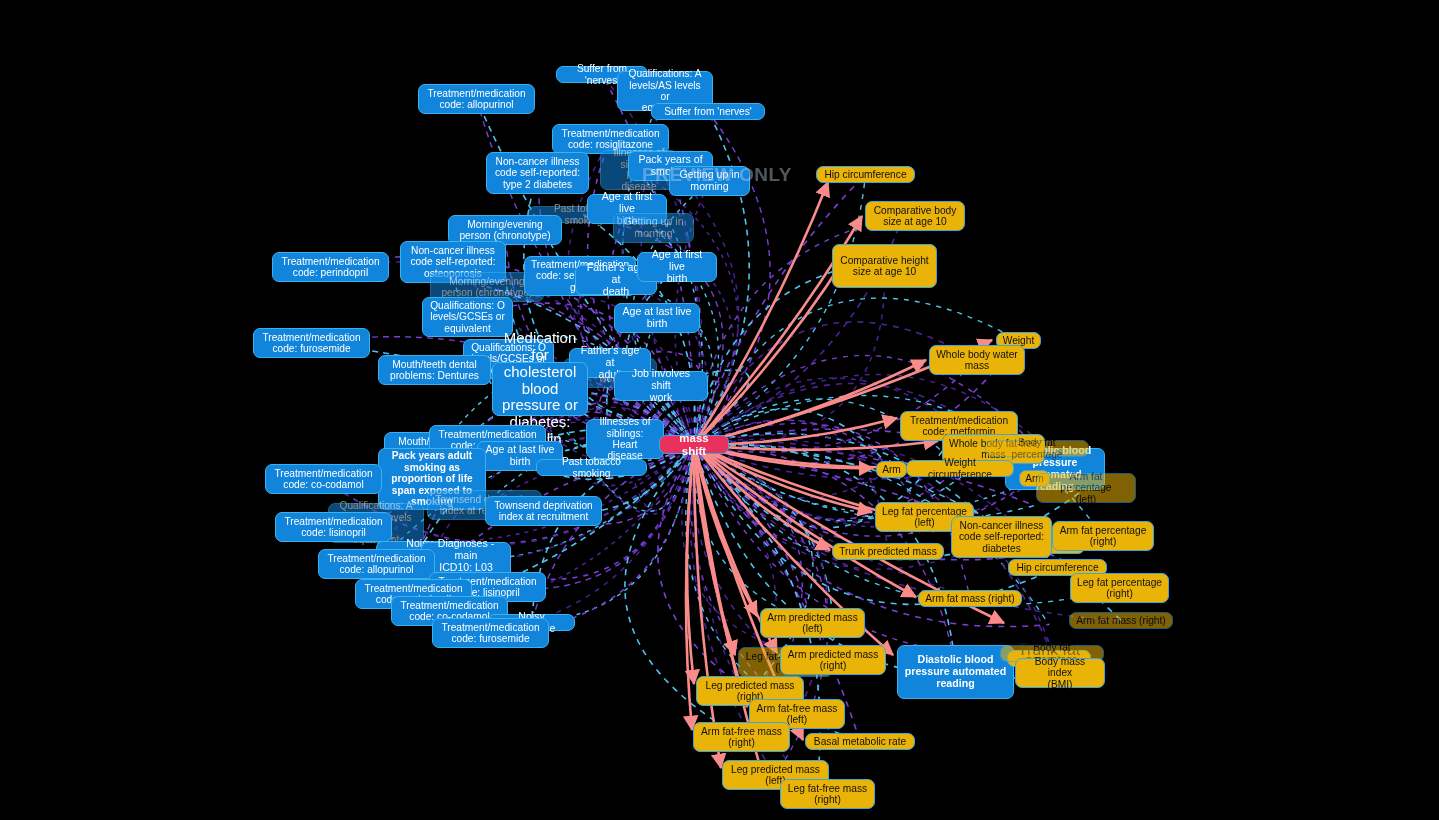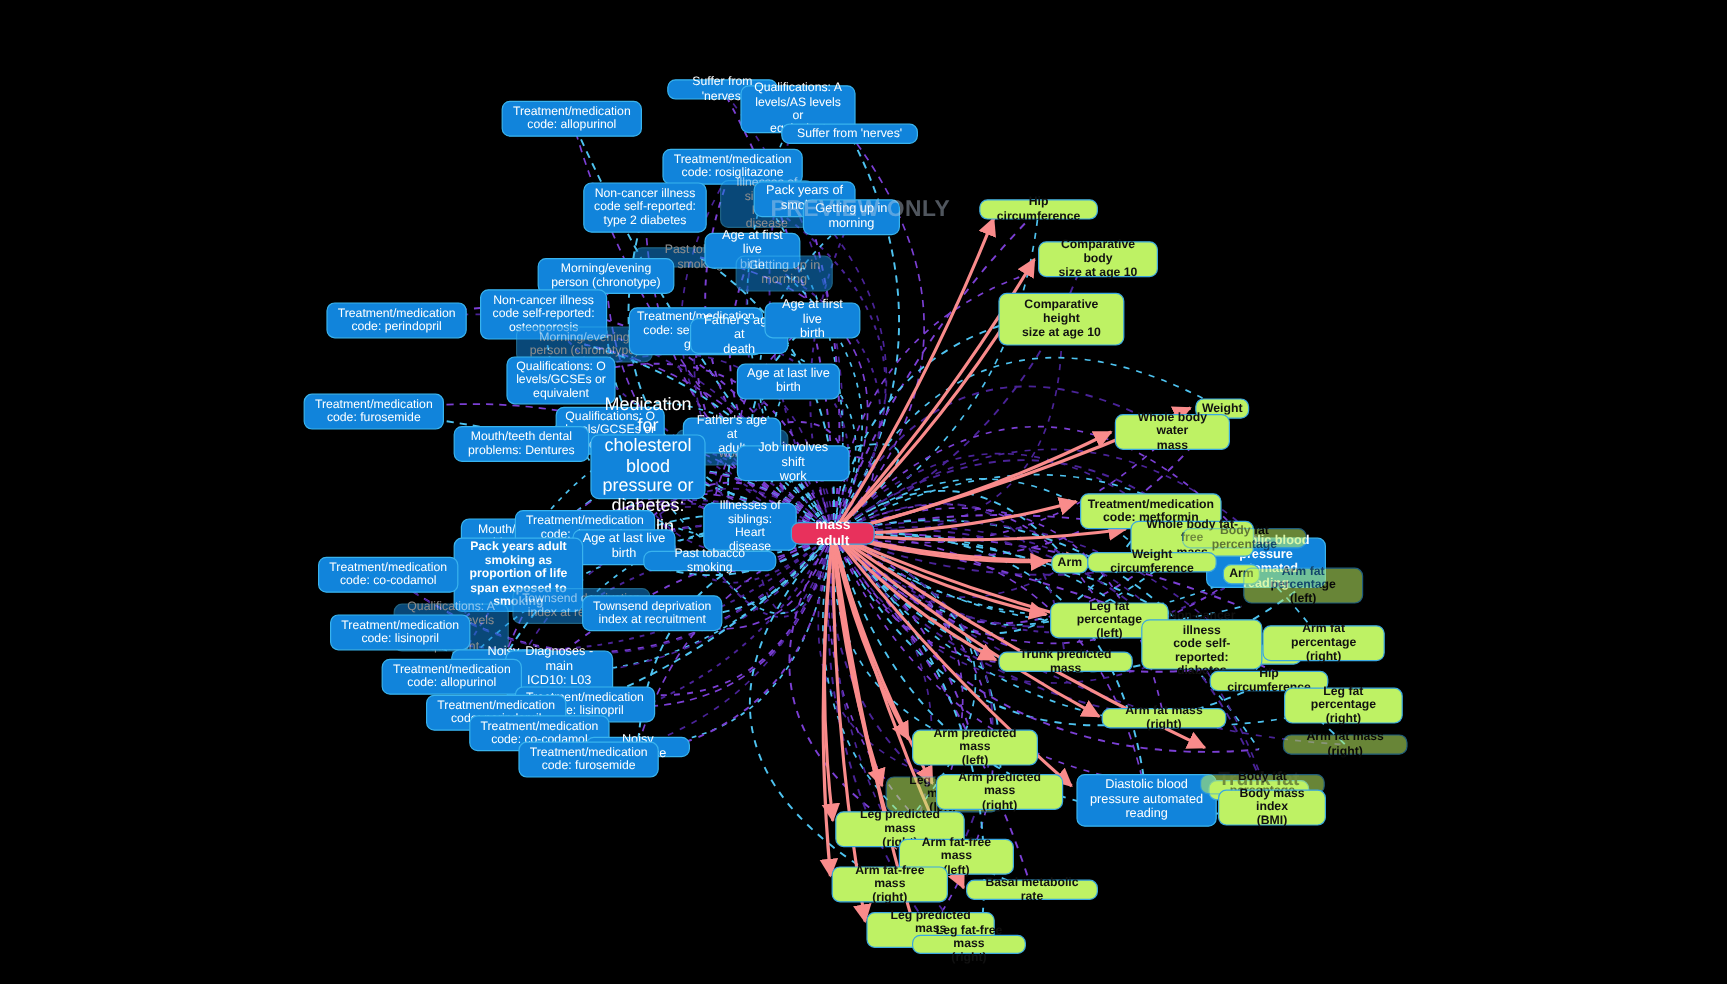--- a/index.html
+++ b/index.html
@@ -24,24 +24,23 @@
     padding: 3px 6px;
     white-space: pre-line;
     display: flex; align-items: center; justify-content: center;
   }
   .node.blue {
     background: #1184db;
     border: 1.4px solid #39b3ee;
     color: #ffffff;
   }
   .node.green {
-    background: #bef264;
+    background: #eab308;
     border: 1.4px solid #3aa7e0;
     color: #111111;
-    font-weight: bold;
   }
   .node.red {
     background: #e8315c;
     border: 1.4px solid #3aa7e0;
     color: #ffffff;
     font-weight: bold;
   }
   .watermark {
     position: absolute;
     color: rgba(200,215,235,0.40);
@@ -356,21 +355,21 @@
       <div class="node blue" style="left: 355px; top: 579px; width: 117px; height: 30px; font-size: 10.2px;">Treatment/medication
 code: perindopril</div>
       <div class="node blue" style="left: 391px; top: 596px; width: 117px; height: 30px; font-size: 10.2px;">Treatment/medication
 code: co-codamol</div>
       <div class="node blue" style="left: 488px; top: 614px; width: 87px; height: 17px; font-size: 10.6px;">Noisy workplace</div>
       <div class="node blue" style="left: 432px; top: 618px; width: 117px; height: 30px; font-size: 10.2px;">Treatment/medication
 code: furosemide</div>
       <div class="node blue" style="left: 1005px; top: 448px; width: 100px; height: 42px; font-size: 10.6px; font-weight: bold;">Systolic blood
 pressure  automated
 reading</div>
-      <div class="node blue" style="left: 897px; top: 645px; width: 117px; height: 44px; font-size: 10.6px; font-weight: normal; text-align: center;">Diastolic blood
+      <div class="node blue" style="left: 897px; top: 645px; width: 117px; height: 54px; font-size: 10.6px; font-weight: bold; text-align: center;">Diastolic blood
 pressure  automated
 reading</div>
       <div class="node green" style="left: 816px; top: 166px; width: 99px; height: 17px; font-size: 10.2px;">Hip circumference</div>
       <div class="node green" style="left: 853px; top: 201px; width: 100px; height: 30px; font-size: 10.2px; margin-left: 12px;">Comparative body
 size at age 10</div>
       <div class="node green" style="left: 832px; top: 244px; width: 105px; height: 44px; font-size: 10.2px;">Comparative height
 size at age 10</div>
       <div class="node green" style="left: 996px; top: 332px; width: 45px; height: 17px; font-size: 10.2px;">Weight</div>
       <div class="node green" style="left: 929px; top: 345px; width: 96px; height: 30px; font-size: 10.2px;">Whole body water
 mass</div>
@@ -410,21 +409,21 @@
 (right)</div>
       <div class="node green" style="left: 696px; top: 676px; width: 108px; height: 30px; font-size: 10.2px;">Leg predicted mass
 (right)</div>
       <div class="node green" style="left: 749px; top: 699px; width: 96px; height: 30px; font-size: 10.2px;">Arm fat-free mass
 (left)</div>
       <div class="node green" style="left: 693px; top: 722px; width: 97px; height: 30px; font-size: 10.2px;">Arm fat-free mass
 (right)</div>
       <div class="node green" style="left: 805px; top: 733px; width: 110px; height: 17px; font-size: 10.2px;">Basal metabolic rate</div>
       <div class="node green" style="left: 722px; top: 760px; width: 107px; height: 30px; font-size: 10.2px;">Leg predicted mass
 (left)</div>
-      <div class="node green" style="left: 760px; top: 779px; width: 95px; height: 16px; font-size: 10.2px; text-align: center;">Leg fat-free mass
-(right)</div>
-      <div class="node red" style="left: 659px; top: 435px; width: 70px; height: 19px; font-size: 11.5px; z-index: 50;">mass adult</div>
+      <div class="node green" style="left: 780px; top: 779px; width: 95px; height: 30px; font-size: 10.2px; text-align: center;">Leg fat-free mass
+(right)</div>
+      <div class="node red" style="left: 659px; top: 435px; width: 70px; height: 19px; font-size: 11.5px; z-index: 50;">mass shift</div>
     </div>
   <div id="wm-layer">
       <div class="watermark" style="left: 642px; top: 164px; font-size: 19px;">PREVIEW ONLY</div>
     </div>
 
 </div>
 
 </body></html>

